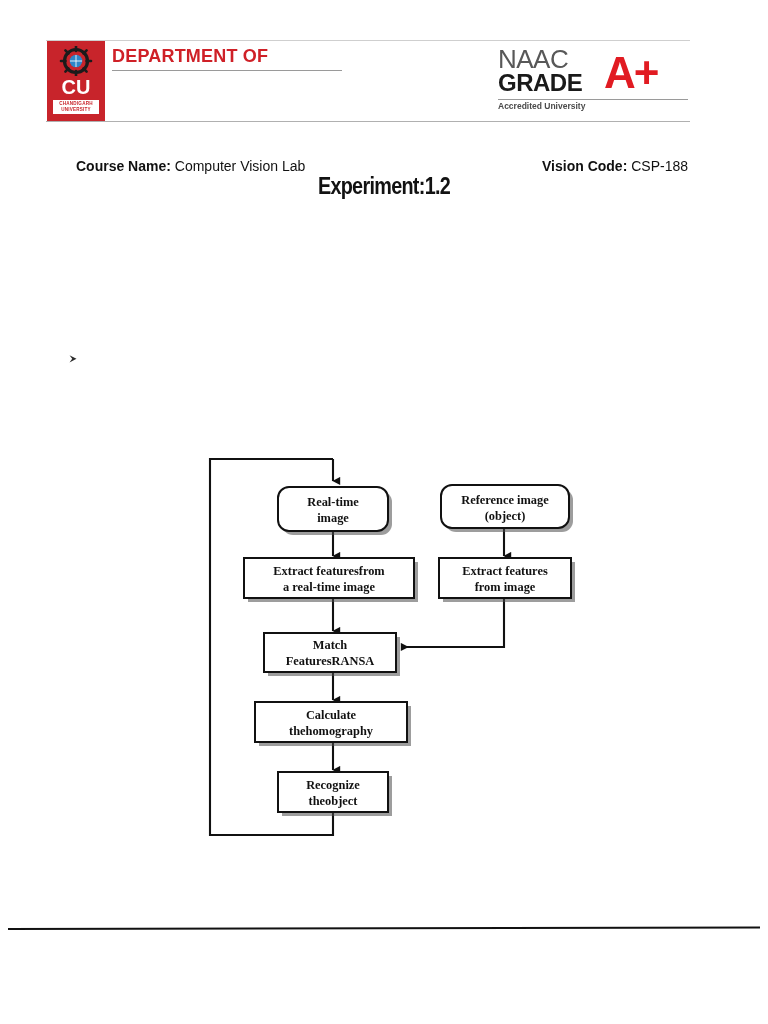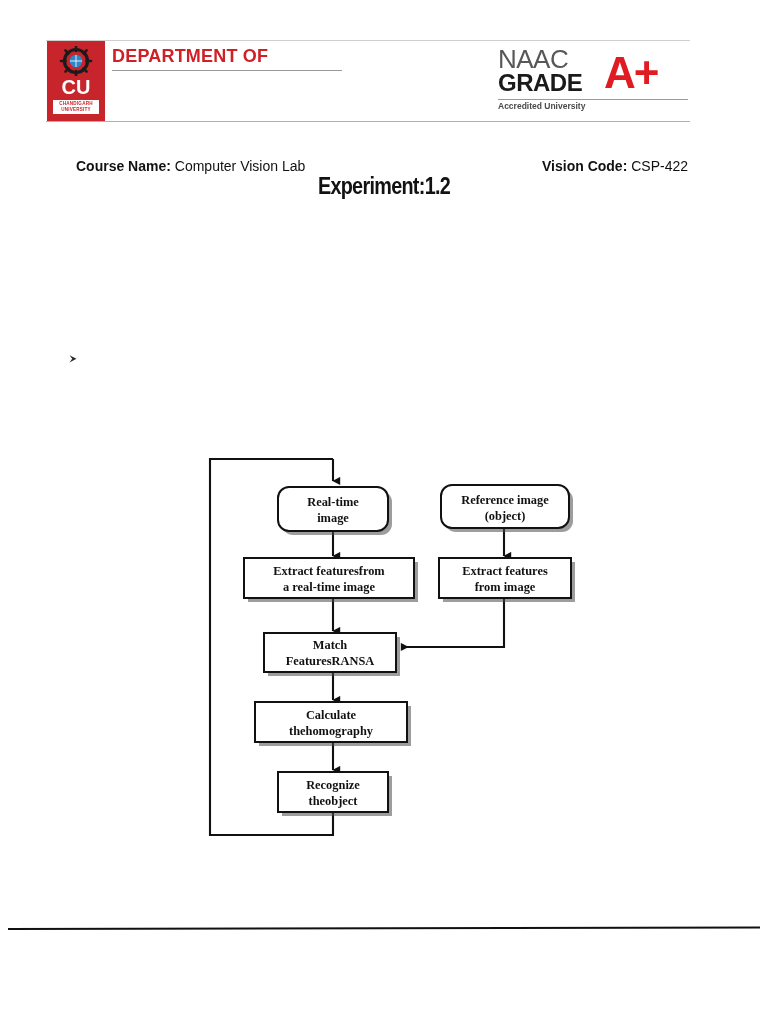--- a/index.html
+++ b/index.html
@@ -295,21 +295,21 @@
 
 </div>
 
 <div class="course-row">
   <div class="course-name">
     <span class="meta-label">Course Name:</span>
     <span>Computer Vision Lab</span>
   </div>
   <div class="course-code">
     <span class="meta-label">Vision Code:</span>
-    <span>CSP-422</span>
+    <span>CSP-188</span>
   </div>
 </div>
 
 <div class="experiment-title">Experiment:1.2</div>
 
 <div class="bullet-marker">
   <svg width="12" height="12" viewBox="0 0 12 12">
     <path d="M1.5 2.2 L8.5 5.8 L1.5 9.4 L4.2 5.8 Z" fill="#2b2b2b"></path>
   </svg>
 </div>

